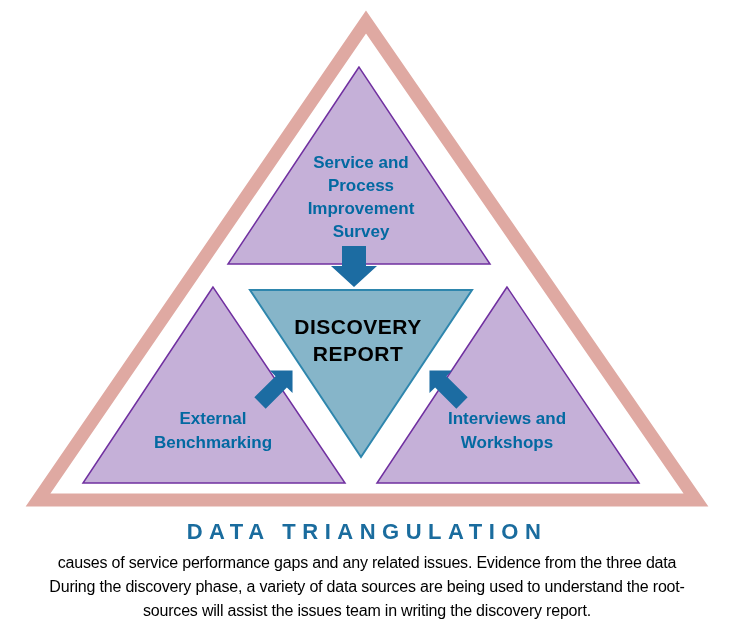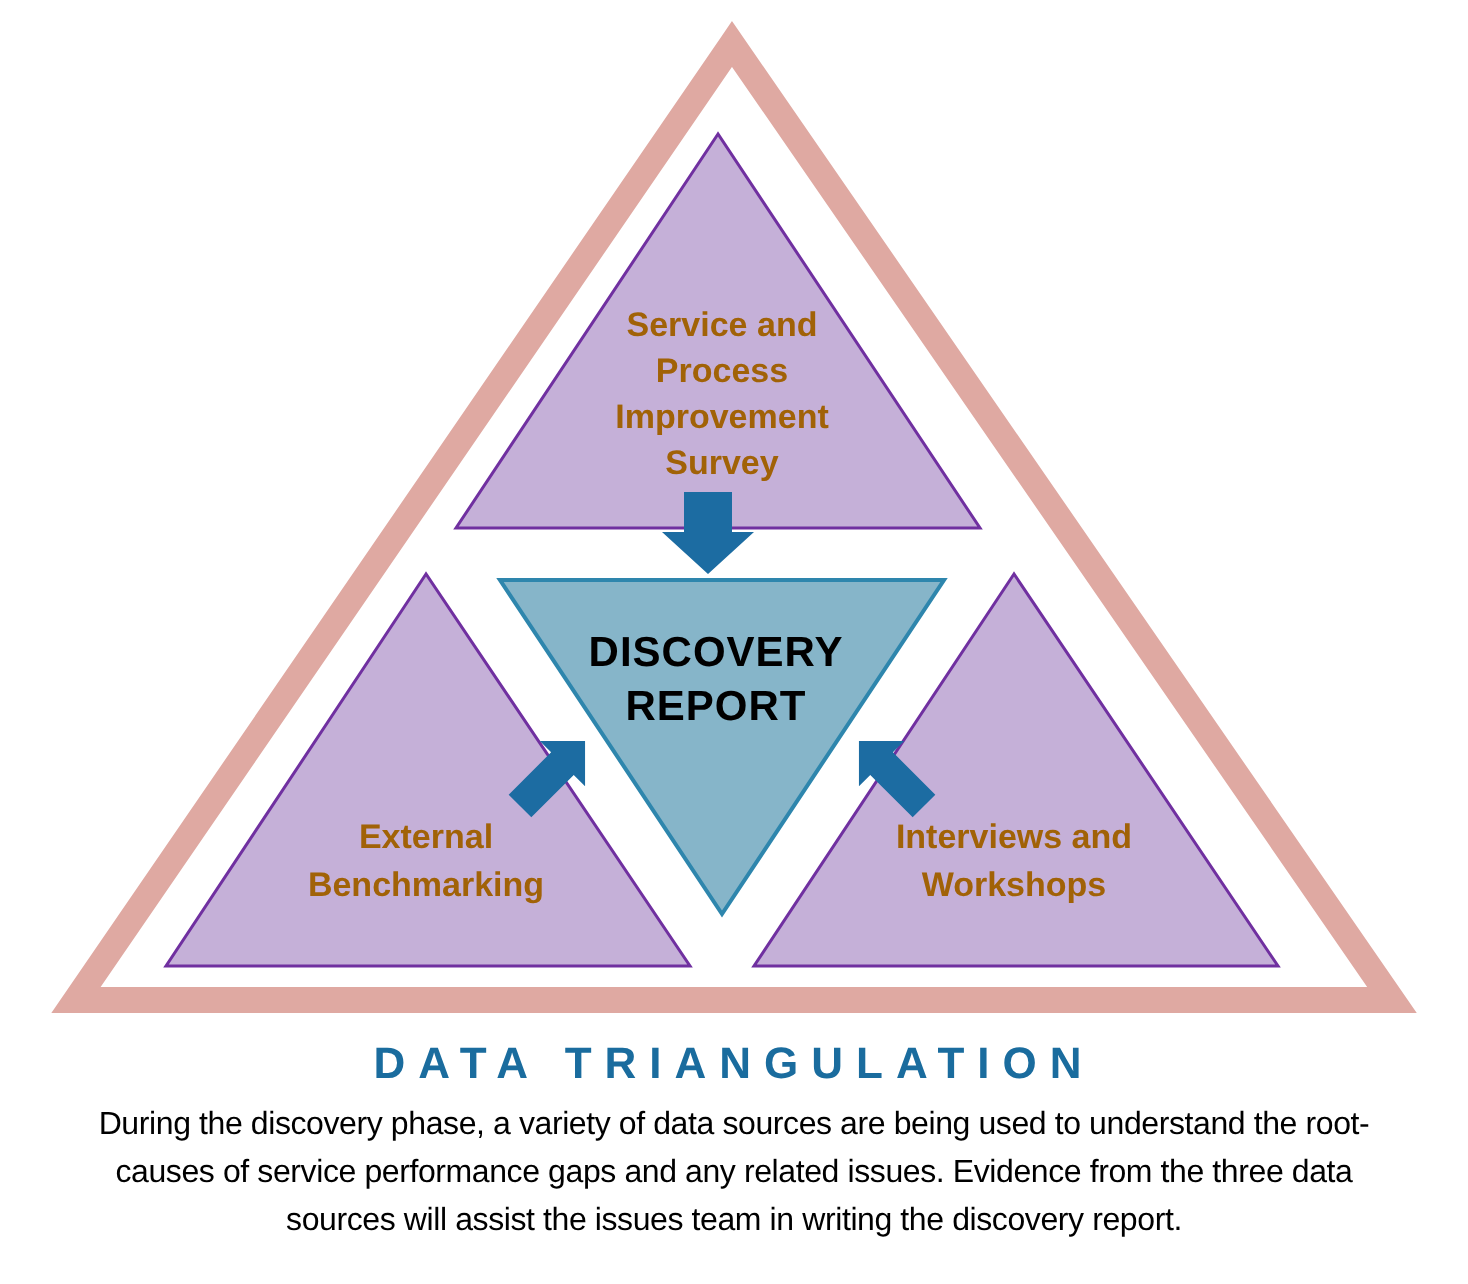--- a/index.html
+++ b/index.html
@@ -6,21 +6,21 @@
   body {
     width: 734px; height: 642px;
     font-family: "Liberation Sans", sans-serif;
     position: relative; overflow: hidden;
   }
   .canvas { position: relative; width: 734px; height: 642px; background: #ffffff; }
   .diagram-svg { position: absolute; left: 0; top: 0; }
 
   .tri-label {
     position: absolute; text-align: center; white-space: pre-line;
-    font-weight: bold; color: #a16207;
+    font-weight: bold; color: #0369a1;
   }
   .top-label    { left: 251px; top: 151px; width: 220px; font-size: 17px; line-height: 23px; }
   .center-label { left: 258px; top: 313px; width: 200px; font-size: 21px; line-height: 27px;
                   color: #000000; letter-spacing: 0.5px; }
   .left-label   { left: 113px; top: 407px; width: 200px; font-size: 17px; line-height: 24px; }
   .right-label  { left: 407px; top: 407px; width: 200px; font-size: 17px; line-height: 24px; }
 
   .diagram-title {
     position: absolute; left: 0; top: 519px; width: 734px;
     text-align: center; font-size: 22px; font-weight: bold;
@@ -63,18 +63,18 @@
 
   <div class="tri-label left-label">External
 Benchmarking</div>
 
   <div class="tri-label right-label">Interviews and
 Workshops</div>
 
   <div class="diagram-title">DATA TRIANGULATION</div>
 
   <div class="description">
+    <div class="line">causes of service performance gaps and any related issues. Evidence from the three data</div>
     <div class="line">During the discovery phase, a variety of data sources are being used to understand the root-</div>
-    <div class="line">causes of service performance gaps and any related issues. Evidence from the three data</div>
     <div class="line">sources will assist the issues team in writing the discovery report.</div>
   </div>
 
 </div>
 
 </body></html>

